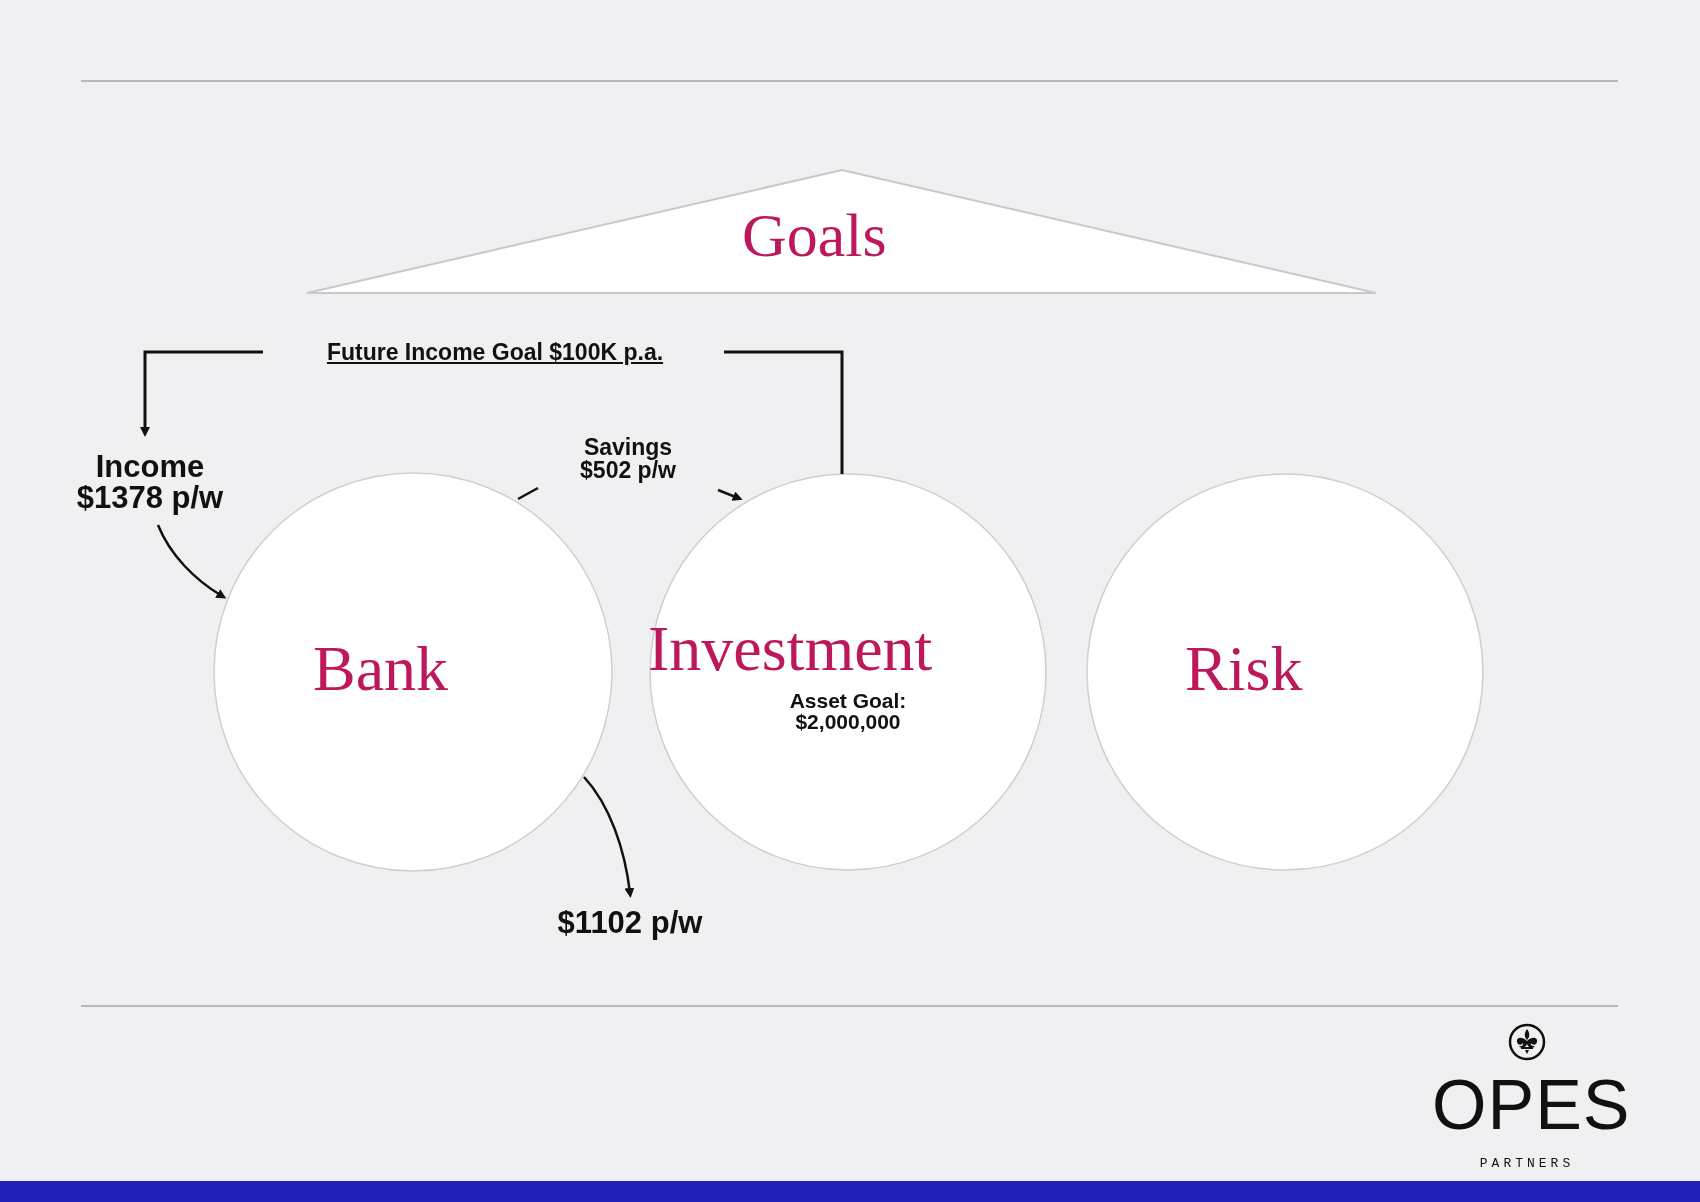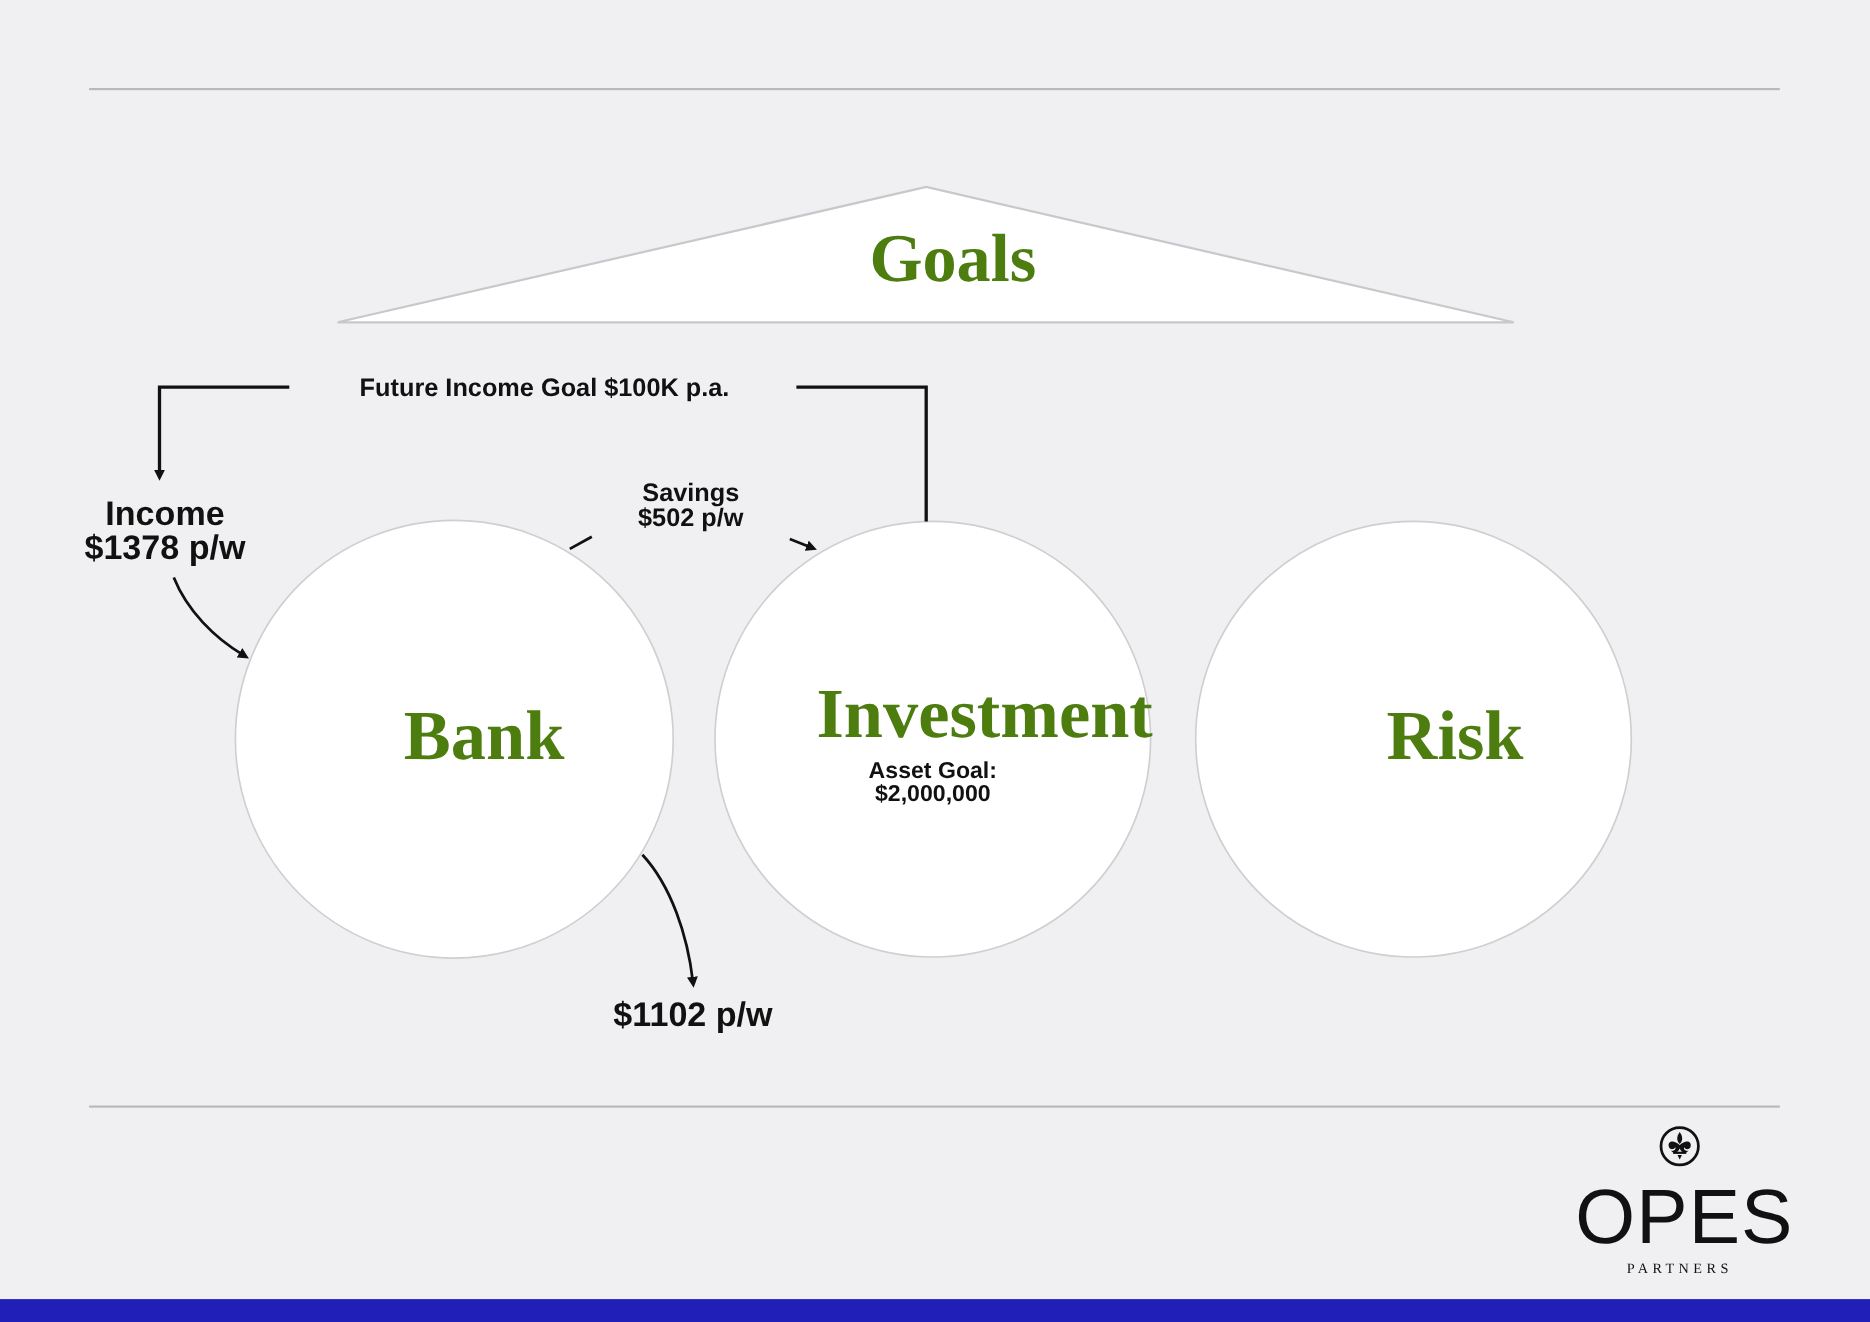--- a/index.html
+++ b/index.html
@@ -1,24 +1,24 @@
 <!DOCTYPE html>
 <html><head>
 <meta charset="utf-8">
 <style>
   html, body { margin:0; padding:0; }
   body { width:1700px; height:1202px; background:#f0f0f2; position:relative; overflow:hidden; font-family:"Liberation Sans", sans-serif; }
   .rule { position:absolute; left:81px; width:1537px; height:2px; background:#b9b9bb; }
   .bottom-bar { position:absolute; left:0; top:1181px; width:1700px; height:21px; background:#2020b8; }
   svg.diagram { position:absolute; left:0; top:0; }
-  .serif-label { position:absolute; font-family:"Liberation Serif", serif; color:#4d7c0f; text-align:right; white-space:nowrap;font-weight:bold; }
+  .serif-label { position:absolute; font-family:"Liberation Serif", serif; color:#be185d; text-align:left; white-space:nowrap; }
   .sans-label { position:absolute; font-family:"Liberation Sans", sans-serif; color:#111; text-align:center; white-space:nowrap; font-weight:bold; line-height:1.0; }
   .logo { position:absolute; left:1432px; top:1022px; width:190px; text-align:center; color:#111; }
   .logo-word { font-family:Liberation Sans, sans-serif; font-size:70px; letter-spacing:1px; line-height:1; margin-top:4px; }
-  .logo-sub { font-family:Liberation Serif, serif; font-size:13px; letter-spacing:4px; margin-top:4px; }
+  .logo-sub { font-family:Liberation Mono, monospace; font-size:13px; letter-spacing:4px; margin-top:16px; }
 </style>
 </head>
 <body>
 
 <div class="rule" style="top:80px;"></div>
 <div class="rule" style="top:1005px;"></div>
 
 <svg class="diagram" width="1700" height="1202">
   <defs>
     <marker id="ah" markerWidth="10" markerHeight="10" refX="5" refY="5" orient="auto" markerUnits="userSpaceOnUse" viewBox="0 0 10 10">
@@ -38,21 +38,21 @@
   <path d="M158,525 C170,555 195,580 222,596" fill="none" stroke="#111" stroke-width="2.5" marker-end="url(#ah)"></path>
 
   <line x1="518" y1="499" x2="538" y2="488" stroke="#111" stroke-width="2.5"></line>
   <line x1="718" y1="490" x2="738" y2="498" stroke="#111" stroke-width="2.5" marker-end="url(#ah)"></line>
 
   <path d="M584,777 C610,805 625,850 630,893" fill="none" stroke="#111" stroke-width="2.5" marker-end="url(#ah)"></path>
 </svg>
 
 <div class="serif-label" style="left:742px; top:200px; width:200px; font-size:62px;">Goals</div>
 
-<div class="sans-label" style="left:272px; top:341px; width:446px; font-size:23px; font-weight:bold;">Future Income Goal $100K p.a.</div>
+<div class="sans-label" style="left:272px; top:341px; width:446px; font-size:23px; font-weight:bold;text-decoration:underline;">Future Income Goal $100K p.a.</div>
 
 <div class="sans-label" style="left:50px; top:451px; width:200px; font-size:31px;">
   <div>Income</div>
   <div>$1378 p/w</div>
 </div>
 
 <div class="sans-label" style="left:540px; top:436px; width:176px; font-size:23px;">
   <div>Savings</div>
   <div>$502 p/w</div>
 </div>

